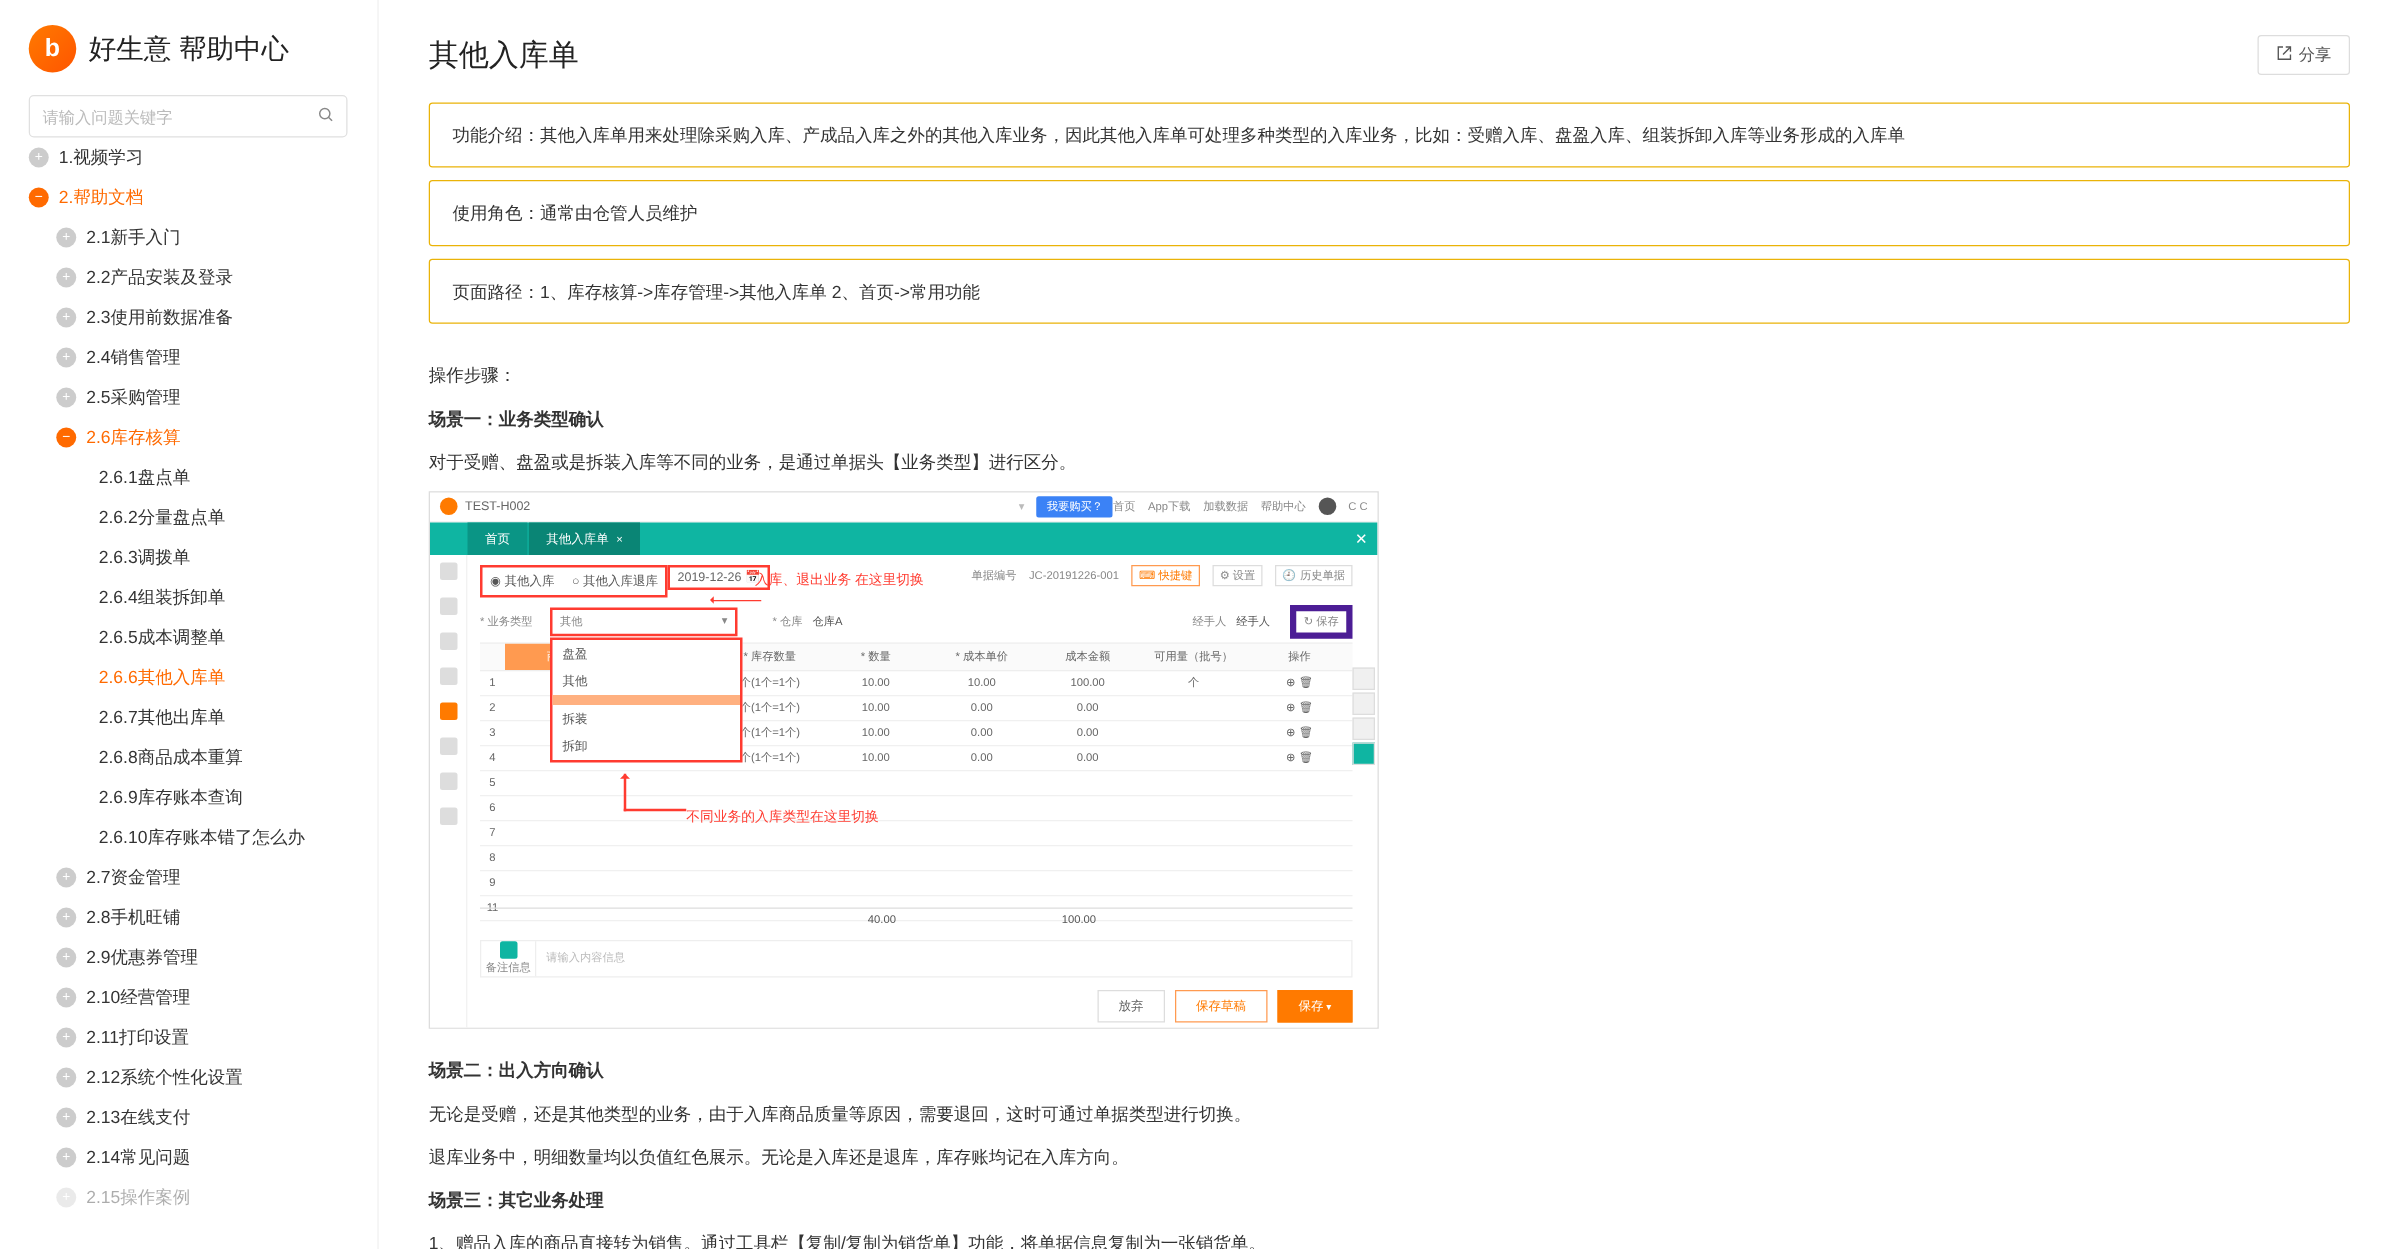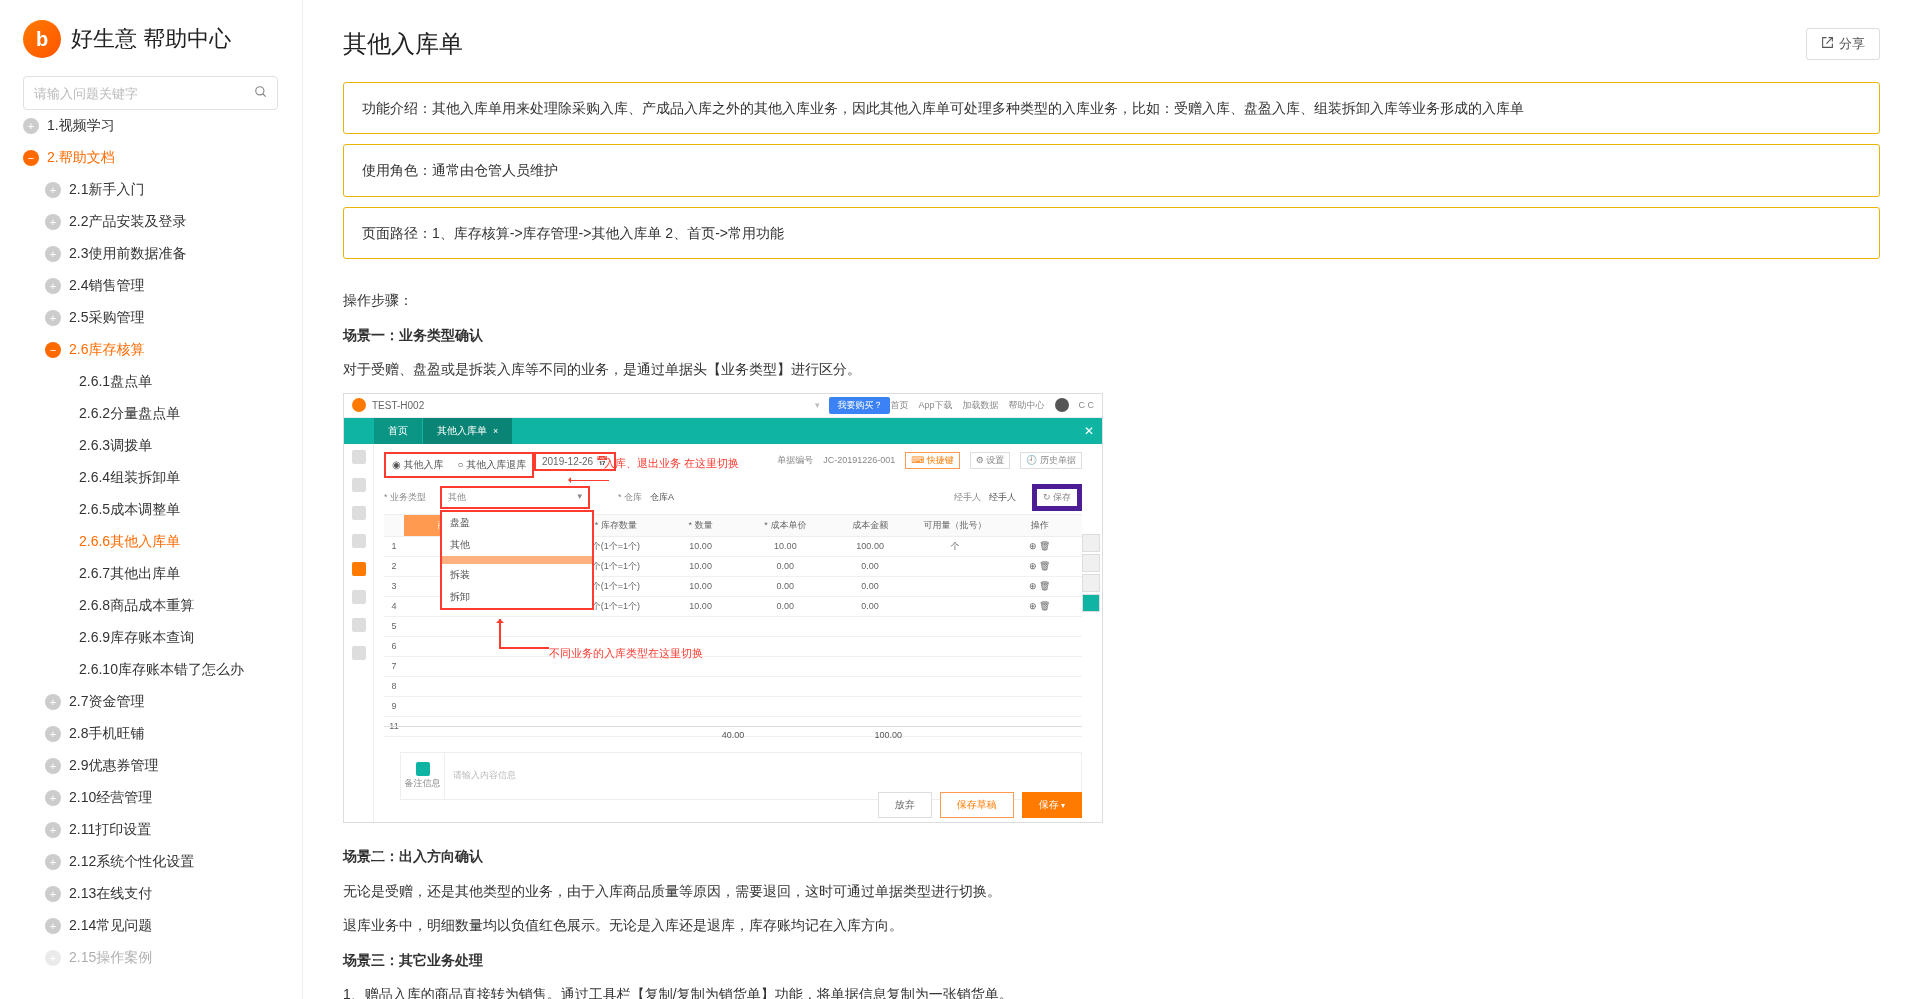--- a/index.html
+++ b/index.html
@@ -67,22 +67,22 @@
 .ss-th>div,.ss-tr>div{flex:1;padding:4px 2px;text-align:center}
 .ss-th>div:first-child,.ss-tr>div:first-child{flex:0 0 20px}
 .ss-tr{display:flex;border-bottom:1px solid #f0f0f0;font-size:9px;color:#666;height:20px;align-items:center}
 .ss-red2{position:absolute;left:175px;top:202px;color:#ff3b30;font-size:11px}
 .ss-arrow2{position:absolute;left:125px;top:175px;width:50px;height:30px;border-left:2px solid #ff3b30;border-bottom:2px solid #ff3b30}
 .ss-arrow2::before{content:"";position:absolute;left:-5px;top:-4px;border:4px solid transparent;border-bottom-color:#ff3b30}
 .ss-right-icons{position:absolute;right:2px;top:90px;width:18px;display:flex;flex-direction:column;gap:2px}
 .ss-ri{width:18px;height:18px;background:#f0f0f0;border:1px solid #ddd}
 .ss-ri.act{background:#0fb5a2}
 .ss-total{position:absolute;left:10px;right:20px;top:282px;display:flex;font-size:9px;color:#555;border-top:1px solid #ddd;padding-top:3px}
-.ss-total>div{flex:1;text-align:center}
-.ss-memo{position:absolute;left:26px;right:20px;top:308px;height:48px;border:1px solid #eee;display:flex;align-items:center}
+.ss-total>div{flex:1;text-align:left}
+.ss-memo{position:absolute;left:10px;right:20px;top:308px;height:30px;border:1px solid #eee;display:flex;align-items:center}
 .ss-memo-l{width:44px;text-align:center;font-size:9px;color:#888;border-right:1px solid #eee;height:100%;display:flex;flex-direction:column;justify-content:center;align-items:center}
 .ss-memo-l-i{width:14px;height:14px;background:#0fb5a2;border-radius:2px;margin-bottom:1px}
 .ss-memo-r{flex:1;padding-left:8px;color:#bbb;font-size:9px}
 .ss-buttons{position:absolute;right:20px;top:348px;display:flex;gap:8px}
 .ss-btn{padding:5px 16px;font-size:10px;border:1px solid #ddd;background:#fff;color:#666}
 .ss-btn.outline{border-color:#ff9a50;color:#ff7a00}
 .ss-btn.primary{background:#ff7a00;border-color:#ff7a00;color:#fff}
 .ss-btn.primary::after{content:" ▾";font-size:8px}
 </style>
 </head>

